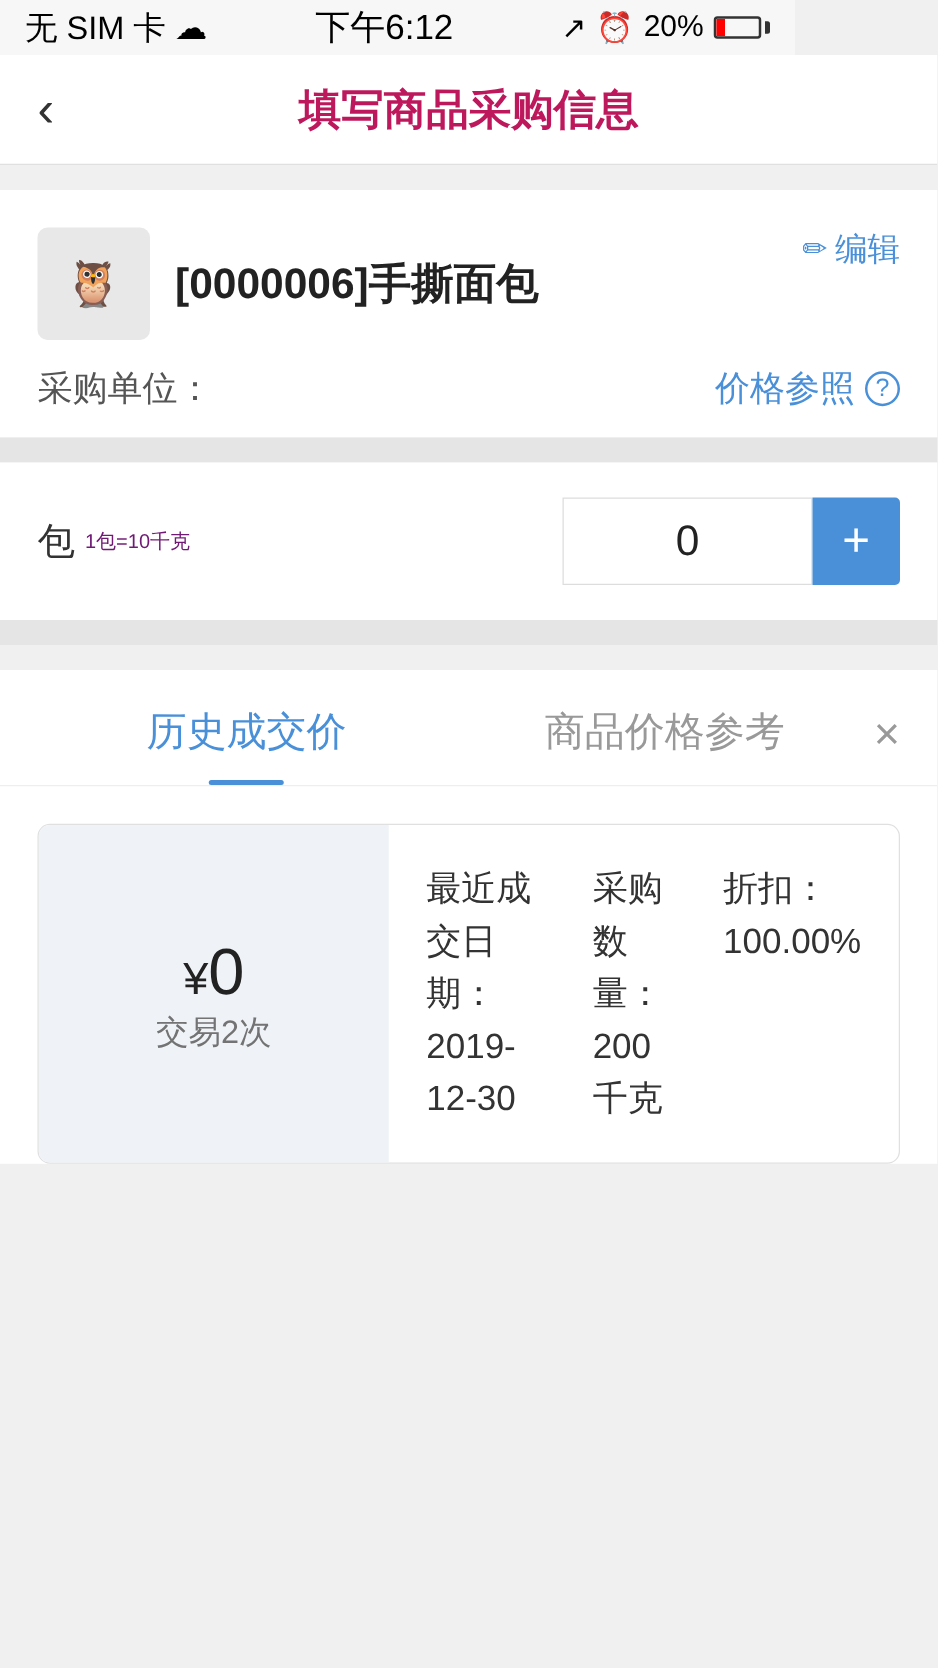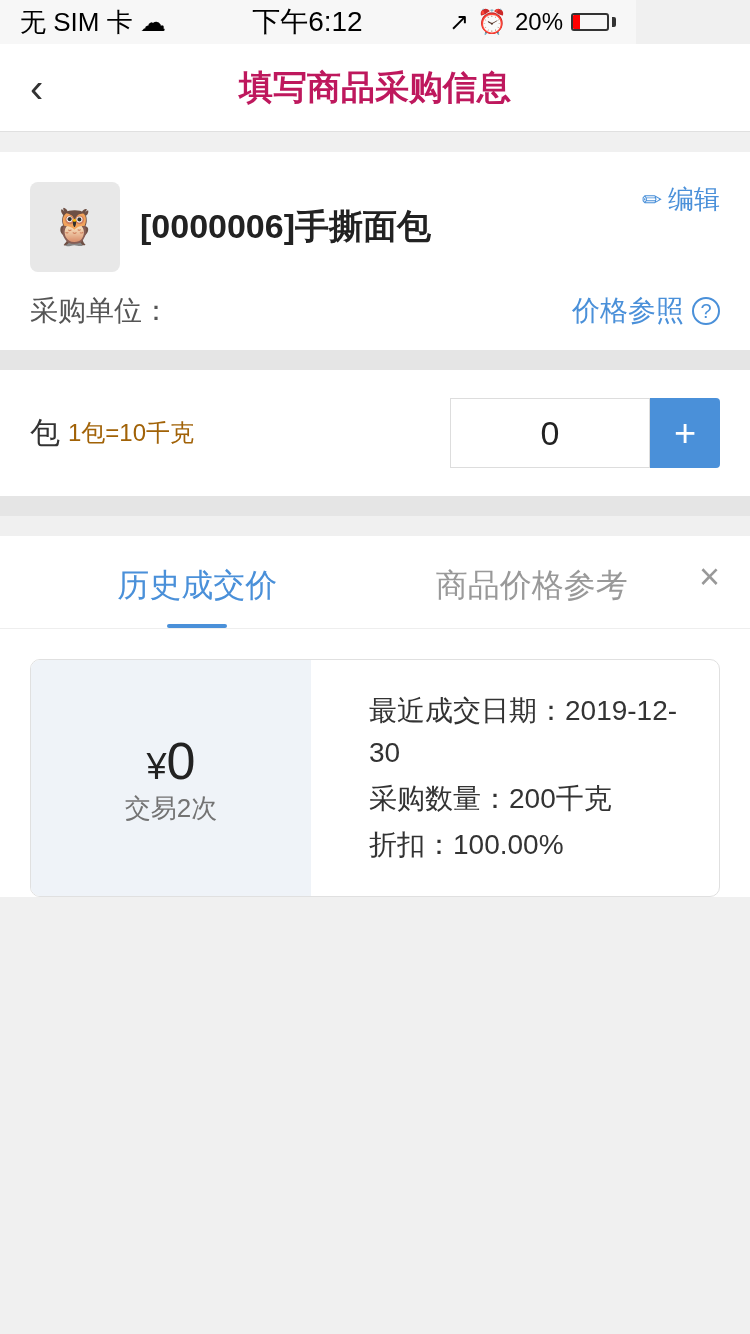--- a/index.html
+++ b/index.html
@@ -189,22 +189,22 @@
       padding: 28px 30px;
     }
     .quantity-label {
       display: flex;
       align-items: center;
       gap: 8px;
       font-size: 30px;
       color: #333;
     }
     .unit-note {
-      font-size: 24px;
-      color: #a16207;
+      font-size: 16px;
+      color: #701a75;
     }
     .quantity-input-wrap {
       display: flex;
       align-items: center;
       gap: 0;
     }
     .quantity-box {
       width: 200px;
       height: 70px;
       border: 1px solid #ddd;
@@ -229,21 +229,21 @@
       border-radius: 0 4px 4px 0;
     }
 
     
     .tabs-panel {
       background: #fff;
       margin-top: 20px;
     }
     .tabs-header {
       display: flex;
-      align-items: flex-start;
+      align-items: flex-end;
       border-bottom: 1px solid #eee;
       padding: 0 30px;
       position: relative;
     }
     .tab-item {
       flex: 1;
       text-align: center;
       padding: 28px 0 20px;
       font-size: 32px;
       color: #999;
@@ -296,23 +296,21 @@
       font-size: 36px;
     }
     .history-count {
       font-size: 26px;
       color: #737373;
     }
     .history-right {
       flex: 1;
       padding: 30px 30px;
       display: flex;
-      flex-direction: column;
-      gap: 4px;
-      margin-left: 28px;
+      gap: 32px;
     }
     .history-detail-row {
       font-size: 28px;
       color: #333;
       line-height: 1.5;
     }
 
     
     .main-content {
       background: #f0f0f0;

